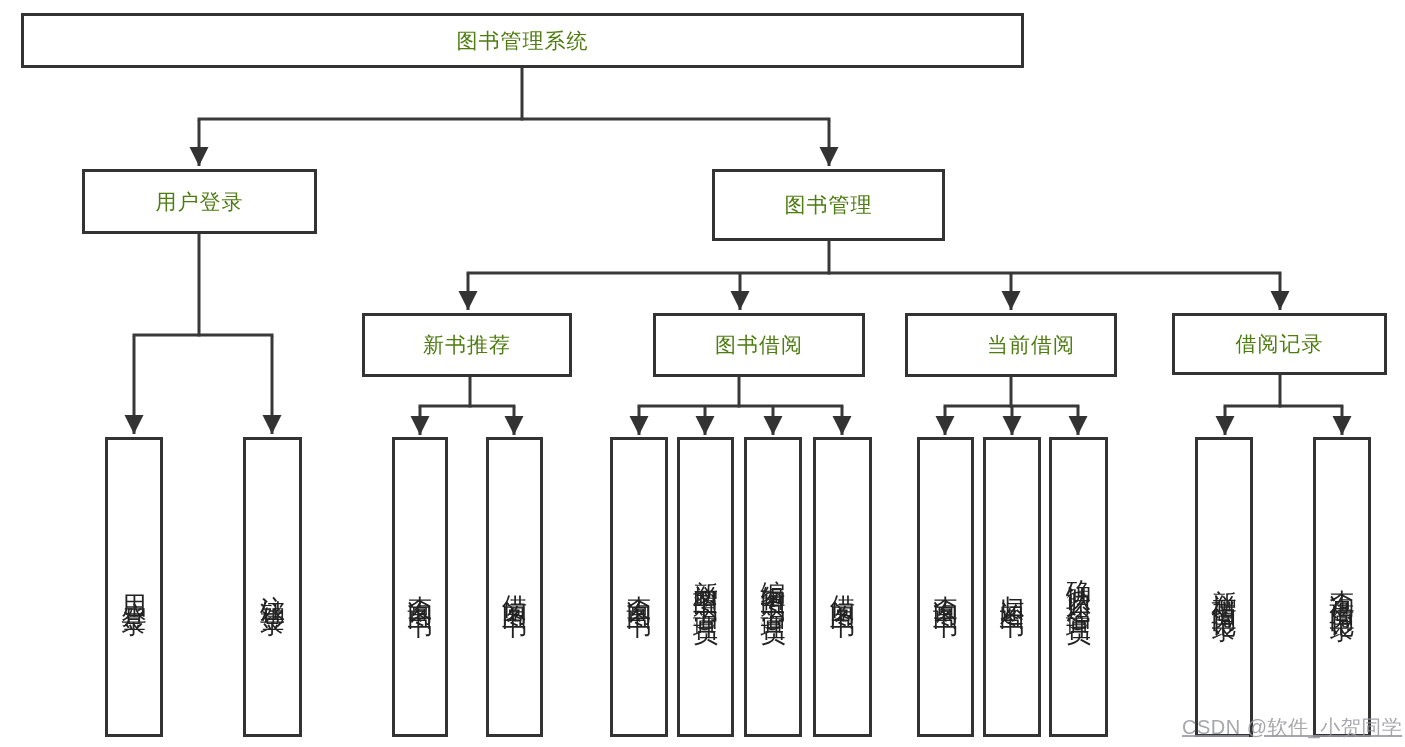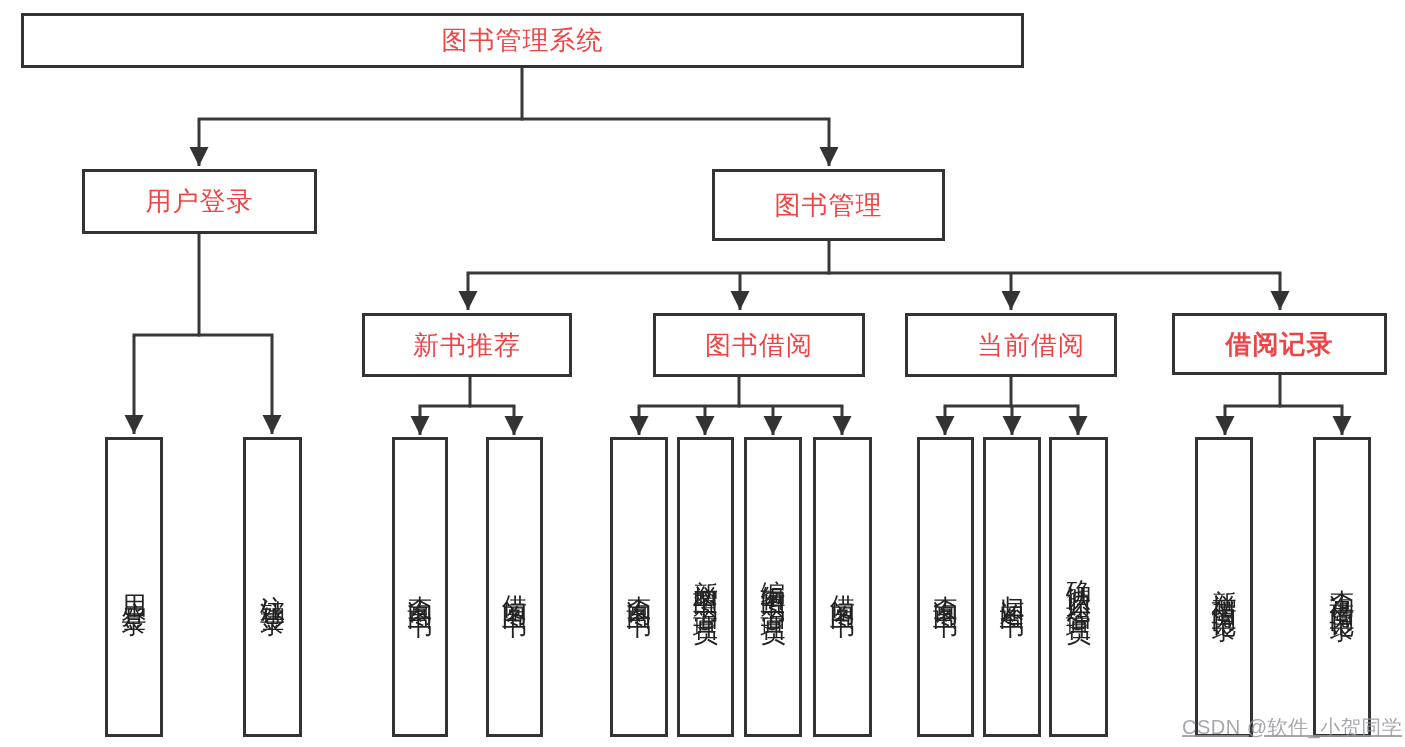--- a/index.html
+++ b/index.html
@@ -23,23 +23,23 @@
     pointer-events: none;
   }
   .hbox {
     position: absolute;
     box-sizing: border-box;
     border: 3px solid #333333;
     background: #ffffff;
     display: flex;
     align-items: center;
     justify-content: center;
-    font-size: 26px;
+    font-size: 21px;
     letter-spacing: 1px;
-    color: #ef4444;
+    color: #4d7c0f;
     white-space: nowrap;
   }
   .vbox {
     position: absolute;
     box-sizing: border-box;
     border: 3px solid #333333;
     background: #ffffff;
     display: flex;
     align-items: center;
     justify-content: center;
@@ -148,21 +148,21 @@
   </svg>
 
   <div class="hbox" style="left:21px; top:13px; width:1003px; height:55px;">图书管理系统</div>
 
   <div class="hbox" style="left:82px; top:169px; width:235px; height:65px;">用户登录</div>
   <div class="hbox" style="left:712px; top:169px; width:233px; height:72px;">图书管理</div>
 
   <div class="hbox" style="left:362px; top:313px; width:210px; height:64px;">新书推荐</div>
   <div class="hbox" style="left:633px; top:313px; width:212px; height:64px;margin-left:20px;">图书借阅</div>
   <div class="hbox" style="left:905px; top:313px; width:212px; height:64px;padding-left:40px;">当前借阅</div>
-  <div class="hbox" style="left:1172px; top:313px; width:215px; height:62px;font-weight:bold;">借阅记录</div>
+  <div class="hbox" style="left:1172px; top:313px; width:215px; height:62px;">借阅记录</div>
 
   <div class="vbox" style="left:105px; top:437px; width:58px; height:300px;">
     <span>用户登录</span>
   </div>
   <div class="vbox" style="left:243px; top:437px; width:59px; height:300px;">
     <span>注销登录</span>
   </div>
 
   <div class="vbox" style="left:392px; top:437px; width:56px; height:300px;">
     <span>查询图书</span>

